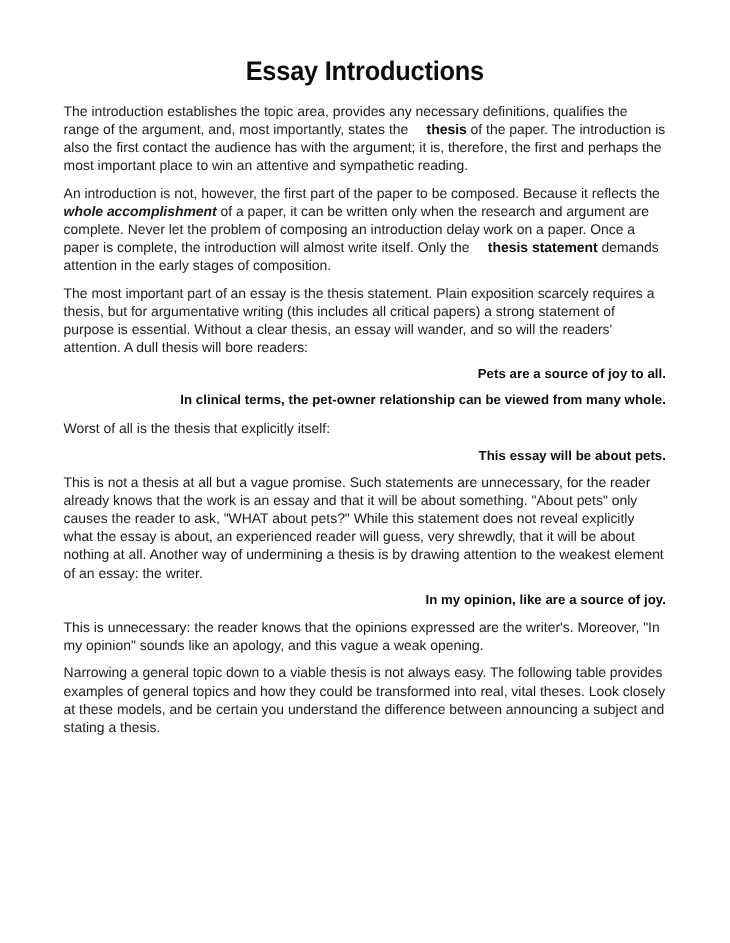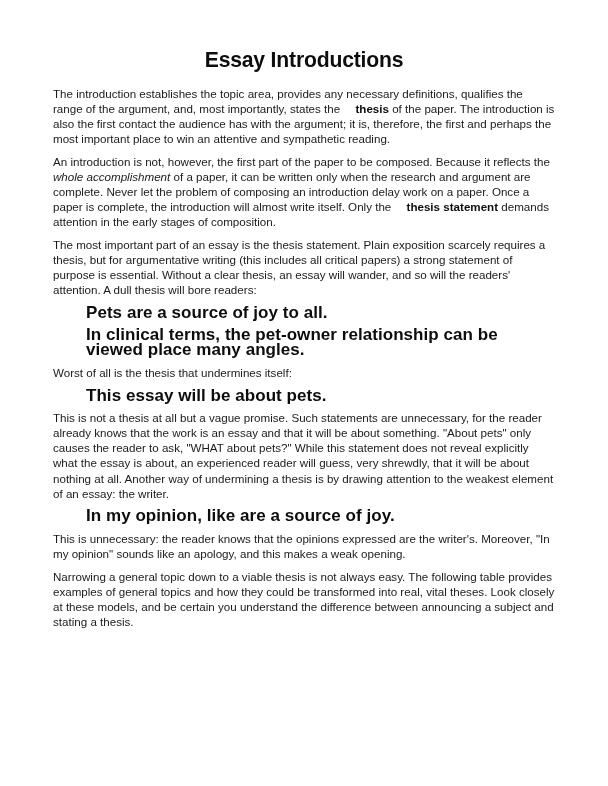--- a/index.html
+++ b/index.html
@@ -36,42 +36,43 @@
   }
   .para {
     font-size: 11.6px;
     line-height: 15.1px;
     margin: 0 0 7.5px 0;
     text-align: left;
     color: #1a1a1a;
     max-width: 503px;
   }
   .example {
-    font-size: 17px;
+    font-size: 11px;
     line-height: 15.1px;
     font-weight: bold;
     margin: 0 0 7.5px 0;
     padding-left: 33px;
     color: #0d0d0d;
     letter-spacing: 0.05px;
+    text-align: right;
   }
   b.strong { font-weight: bold; color: #0d0d0d; margin-left: 12px; }
-  i.em { font-style: italic; }
+  i.em { font-style: italic; font-weight: bold; }
 </style>
 </head>
 <body>
 
 <div class="page">
   <h1 class="doc-title">Essay Introductions</h1>
   <div id="doc-body">
       <p class="para"><span>The introduction establishes the topic area, provides any necessary definitions, qualifies the range of the argument, and, most importantly, states the </span><b class="strong">thesis</b><span> of the paper. The introduction is also the first contact the audience has with the argument; it is, therefore, the first and perhaps the most important place to win an attentive and sympathetic reading.</span></p>
       <p class="para"><span>An introduction is not, however, the first part of the paper to be composed. Because it reflects the </span><i class="em">whole accomplishment</i><span> of a paper, it can be written only when the research and argument are complete. Never let the problem of composing an introduction delay work on a paper. Once a paper is complete, the introduction will almost write itself. Only the </span><b class="strong">thesis statement</b><span> demands attention in the early stages of composition.</span></p>
       <p class="para"><span>The most important part of an essay is the thesis statement. Plain exposition scarcely requires a thesis, but for argumentative writing (this includes all critical papers) a strong statement of purpose is essential. Without a clear thesis, an essay will wander, and so will the readers' attention. A dull thesis will bore readers:</span></p>
       <p class="example">Pets are a source of joy to all.</p>
-      <p class="example">In clinical terms, the pet-owner relationship can be viewed place many angles.</p>
-      <p class="para"><span>Worst of all is the thesis that undermines itself:</span></p>
+      <p class="example">In clinical terms, the pet-owner relationship can be viewed from many whole.</p>
+      <p class="para"><span>Worst of all is the thesis that explicitly itself:</span></p>
       <p class="example">This essay will be about pets.</p>
       <p class="para"><span>This is not a thesis at all but a vague promise. Such statements are unnecessary, for the reader already knows that the work is an essay and that it will be about something. "About pets" only causes the reader to ask, "WHAT about pets?" While this statement does not reveal explicitly what the essay is about, an experienced reader will guess, very shrewdly, that it will be about nothing at all. Another way of undermining a thesis is by drawing attention to the weakest element of an essay: the writer.</span></p>
       <p class="example">In my opinion, like are a source of joy.</p>
-      <p class="para"><span>This is unnecessary: the reader knows that the opinions expressed are the writer's. Moreover, "In my opinion" sounds like an apology, and this makes a weak opening.</span></p>
+      <p class="para"><span>This is unnecessary: the reader knows that the opinions expressed are the writer's. Moreover, "In my opinion" sounds like an apology, and this vague a weak opening.</span></p>
       <p class="para"><span>Narrowing a general topic down to a viable thesis is not always easy. The following table provides examples of general topics and how they could be transformed into real, vital theses. Look closely at these models, and be certain you understand the difference between announcing a subject and stating a thesis.</span></p>
     </div>
 </div>
 
 </body></html>

